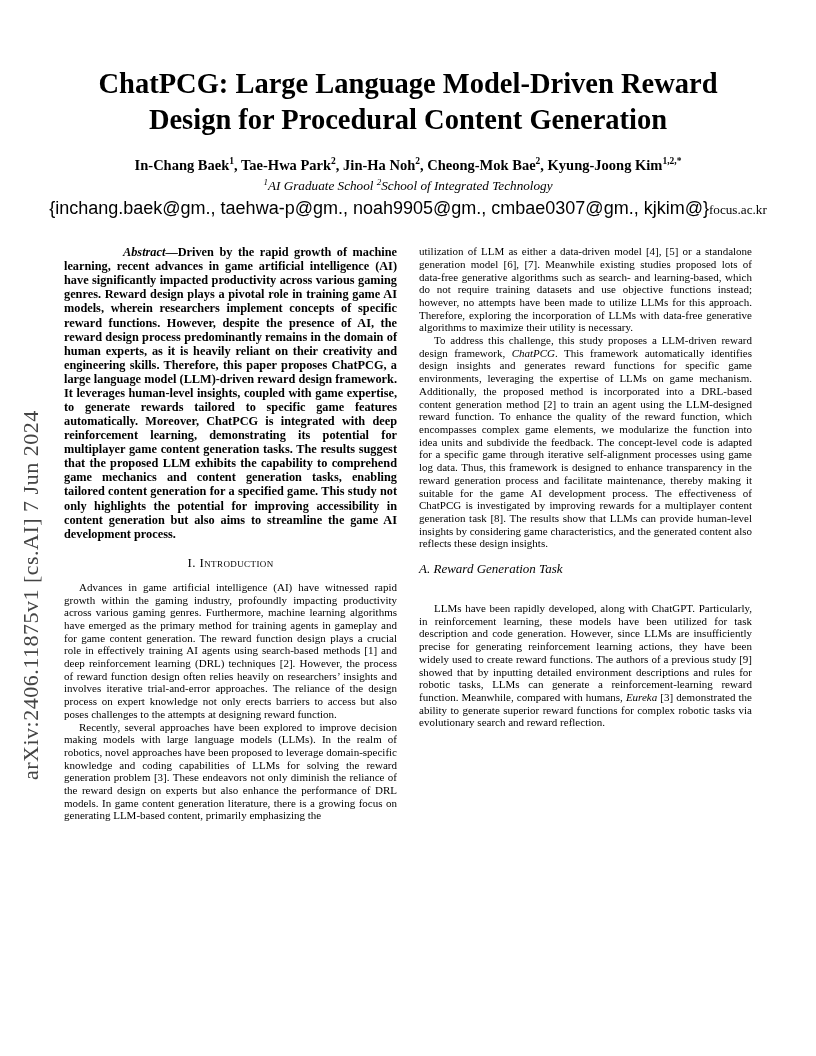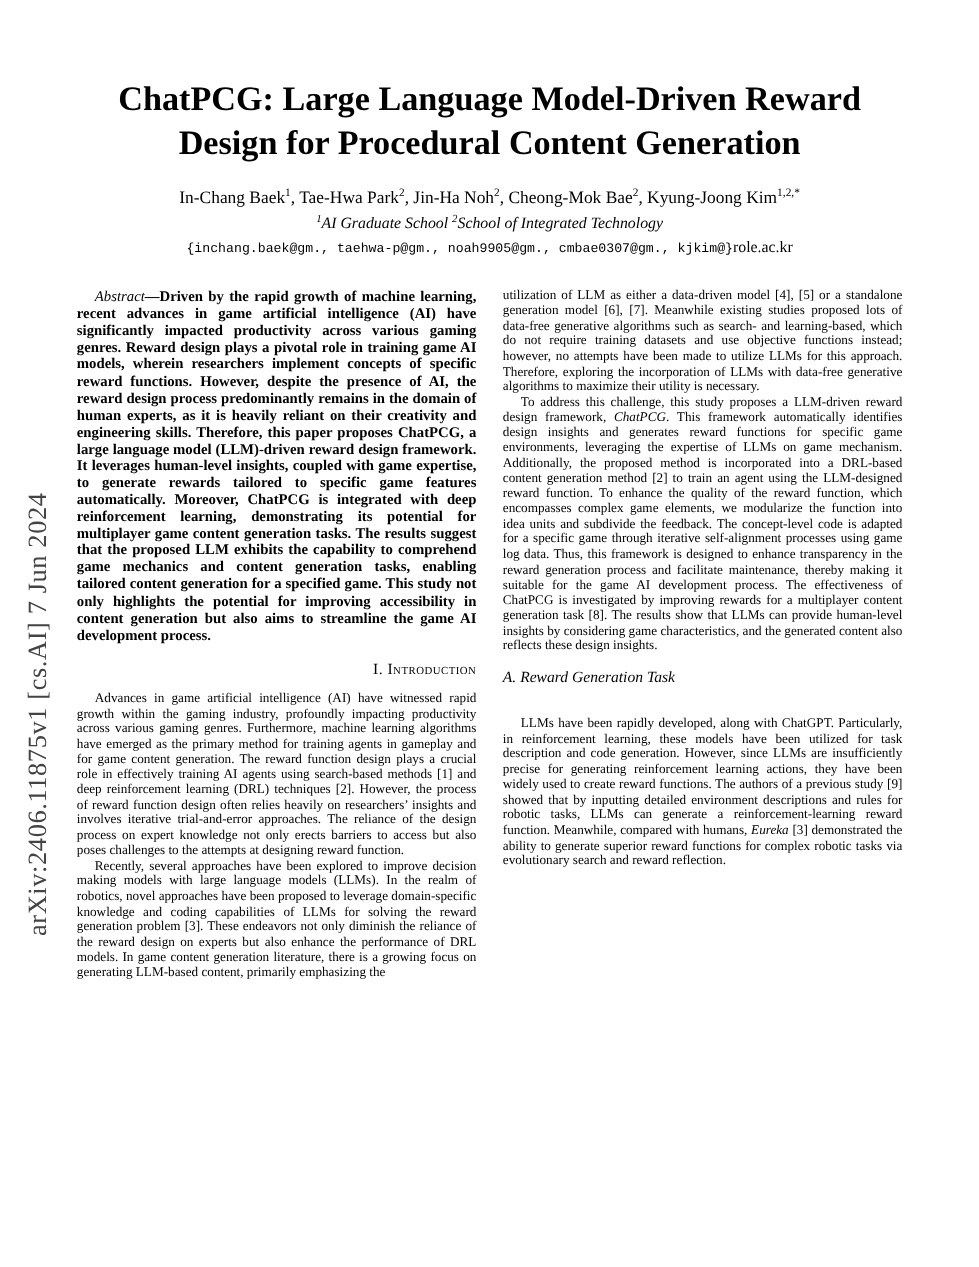--- a/index.html
+++ b/index.html
@@ -27,26 +27,26 @@
 
   
   .header { margin-top: 66px; text-align: center; }
   .title {
     font-size: 28.5px;
     line-height: 1.28;
     margin: 0 auto;
     max-width: 680px;
     font-weight: bold;
   }
-  .authors { margin-top: 17px; font-size: 14.5px; }
+  .authors { margin-top: 17px; font-size: 14.5px; font-weight: bold; }
   .authors sup { font-size: 9.5px; }
   .affil { margin-top: 3px; font-size: 13.2px; }
   .affil sup { font-size: 9px; }
   .it { font-style: italic; }
-  .mono { font-family: Liberation Mono, monospace; font-size: 11px; }
+  .mono { font-family: Liberation Sans, sans-serif; font-size: 18px; }
   .emails { margin-top: 4px; font-size: 13.2px; }
 
   
   .body-columns {
     display: flex;
     gap: 22px;
     margin: 26px 64px 0 64px;
   }
   .col { width: 333px; }
 
@@ -71,28 +71,28 @@
   }
   p.indexterms {
     font-size: 12.3px;
     line-height: 1.145;
     font-weight: bold;
     text-align: justify;
     text-indent: 15px;
     margin-top: 6px;
     hyphens: auto;
   }
-  .lead-label { font-style: italic; font-weight: normal; }
+  .lead-label { font-style: italic; font-weight: bold; margin-left: 44px; }
 
   h2.section {
     font-size: 13px;
     font-weight: normal;
     font-variant: small-caps;
     letter-spacing: 0.4px;
-    text-align: right;
+    text-align: center;
     margin: 14px 0 10px 0;
   }
   h3.subsection {
     font-size: 13px;
     font-weight: normal;
     font-style: italic;
     text-align: left;
     margin: 11px 0 25px 0;
   }
   .para-gap { margin-top: 1px; }
@@ -101,21 +101,21 @@
 <body>
 
 <div class="page">
 
   <div class="arxiv-side">arXiv:2406.11875v1  [cs.AI]  7 Jun 2024</div>
 
   <div class="header">
     <h1 class="title">ChatPCG: Large Language Model-Driven Reward Design for Procedural Content Generation</h1>
     <div class="authors"><span>In-Chang Baek</span><sup>1</sup><span>, Tae-Hwa Park</span><sup>2</sup><span>, Jin-Ha Noh</span><sup>2</sup><span>, Cheong-Mok Bae</span><sup>2</sup><span>, Kyung-Joong Kim</span><sup>1,2,*</sup></div>
     <div class="affil"><sup class="it">1</sup><span class="it">AI Graduate School </span><sup class="it">2</sup><span class="it">School of Integrated Technology</span></div>
-    <div class="emails"><span class="mono">{inchang.baek@gm., taehwa-p@gm., noah9905@gm., cmbae0307@gm., kjkim@}</span><span>role.ac.kr</span></div>
+    <div class="emails"><span class="mono">{inchang.baek@gm., taehwa-p@gm., noah9905@gm., cmbae0307@gm., kjkim@}</span><span>focus.ac.kr</span></div>
   </div>
 
   <div class="body-columns">
 
     <div class="col">
       <p class="abstract">
         <span class="lead-label">Abstract</span><span>—Driven by the rapid growth of machine learning, recent advances in game artificial intelligence (AI) have significantly impacted productivity across various gaming genres. Reward design plays a pivotal role in training game AI models, wherein researchers implement concepts of specific reward functions. However, despite the presence of AI, the reward design process predominantly remains in the domain of human experts, as it is heavily reliant on their creativity and engineering skills. Therefore, this paper proposes ChatPCG, a large language model (LLM)-driven reward design framework. It leverages human-level insights, coupled with game expertise, to generate rewards tailored to specific game features automatically. Moreover, ChatPCG is integrated with deep reinforcement learning, demonstrating its potential for multiplayer game content generation tasks. The results suggest that the proposed LLM exhibits the capability to comprehend game mechanics and content generation tasks, enabling tailored content generation for a specified game. This study not only highlights the potential for improving accessibility in content generation but also aims to streamline the game AI development process.</span>
       </p>
 
       <h2 class="section">I. Introduction</h2>

